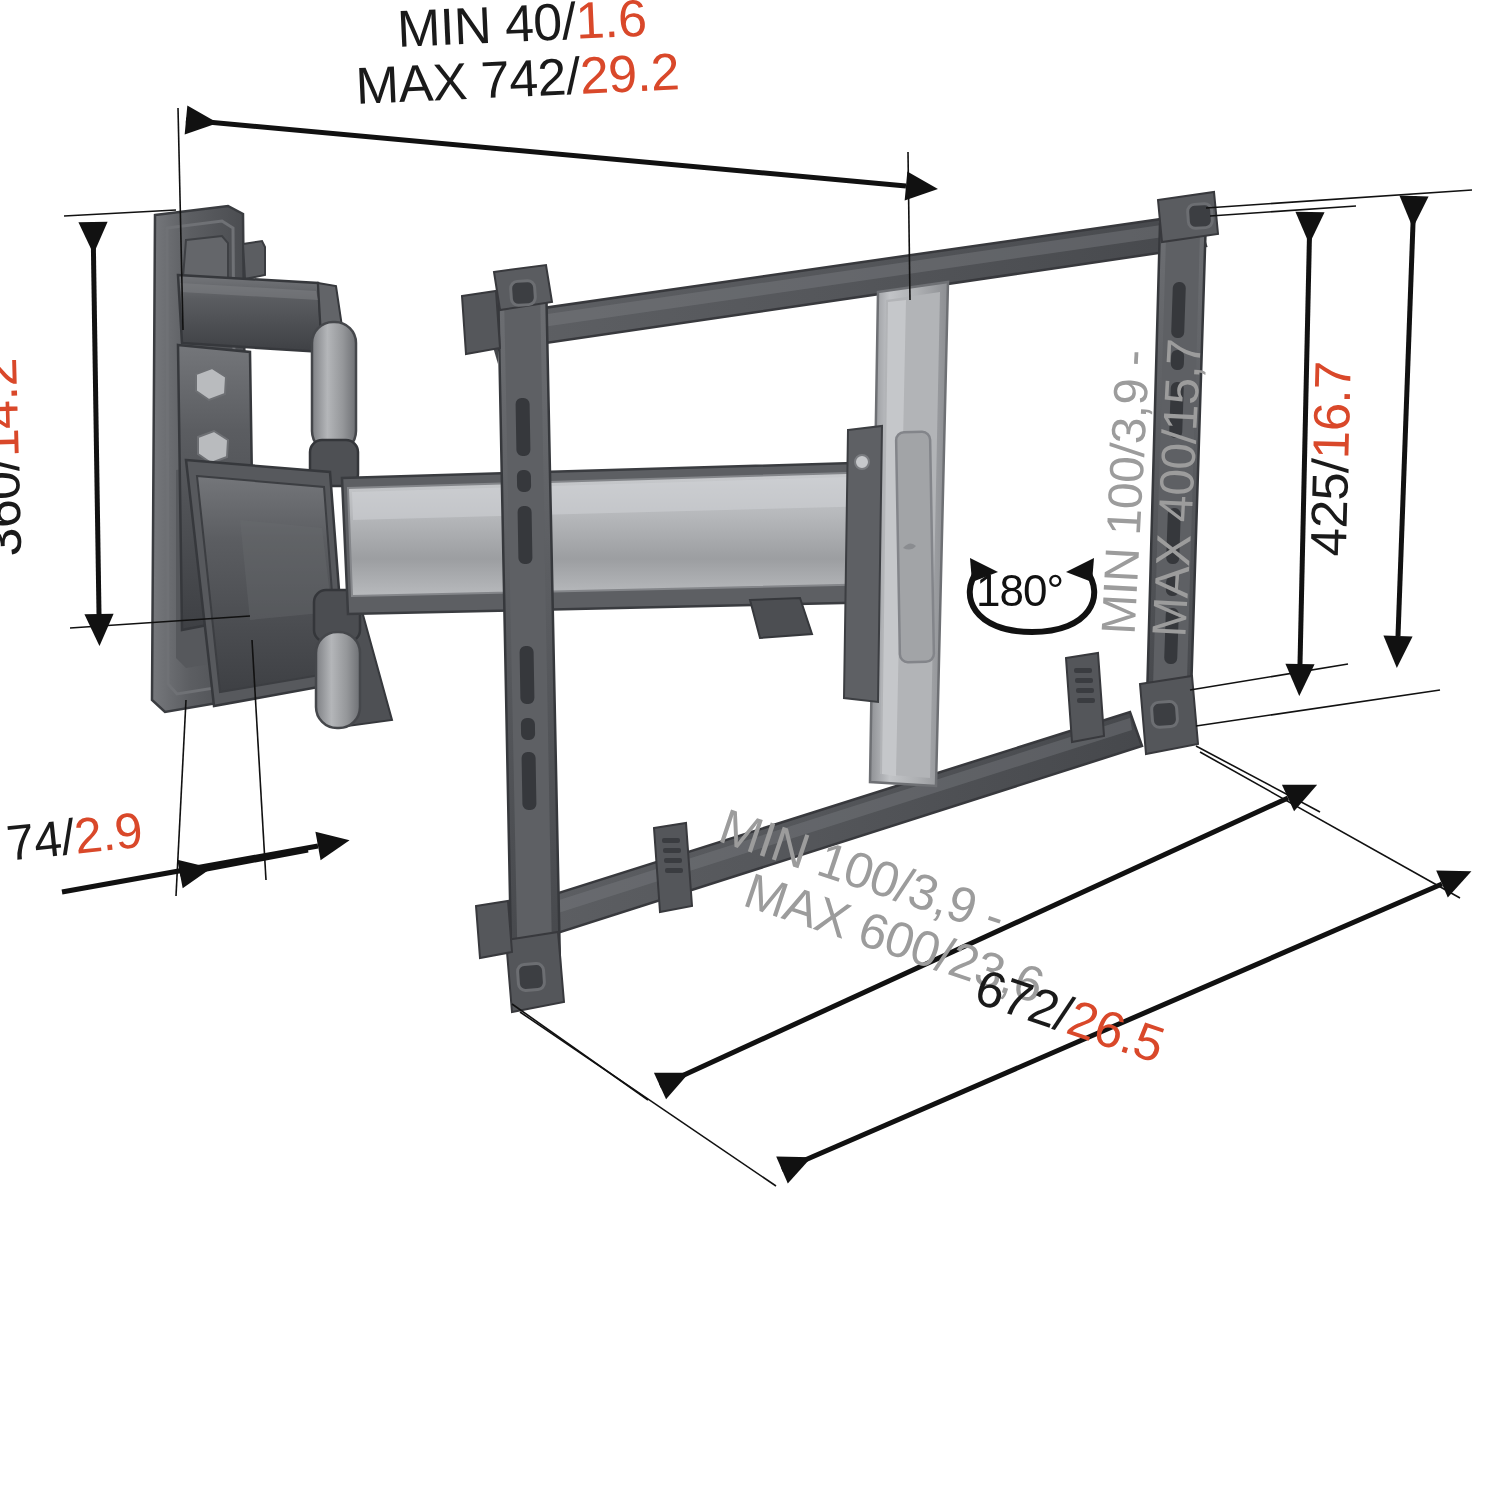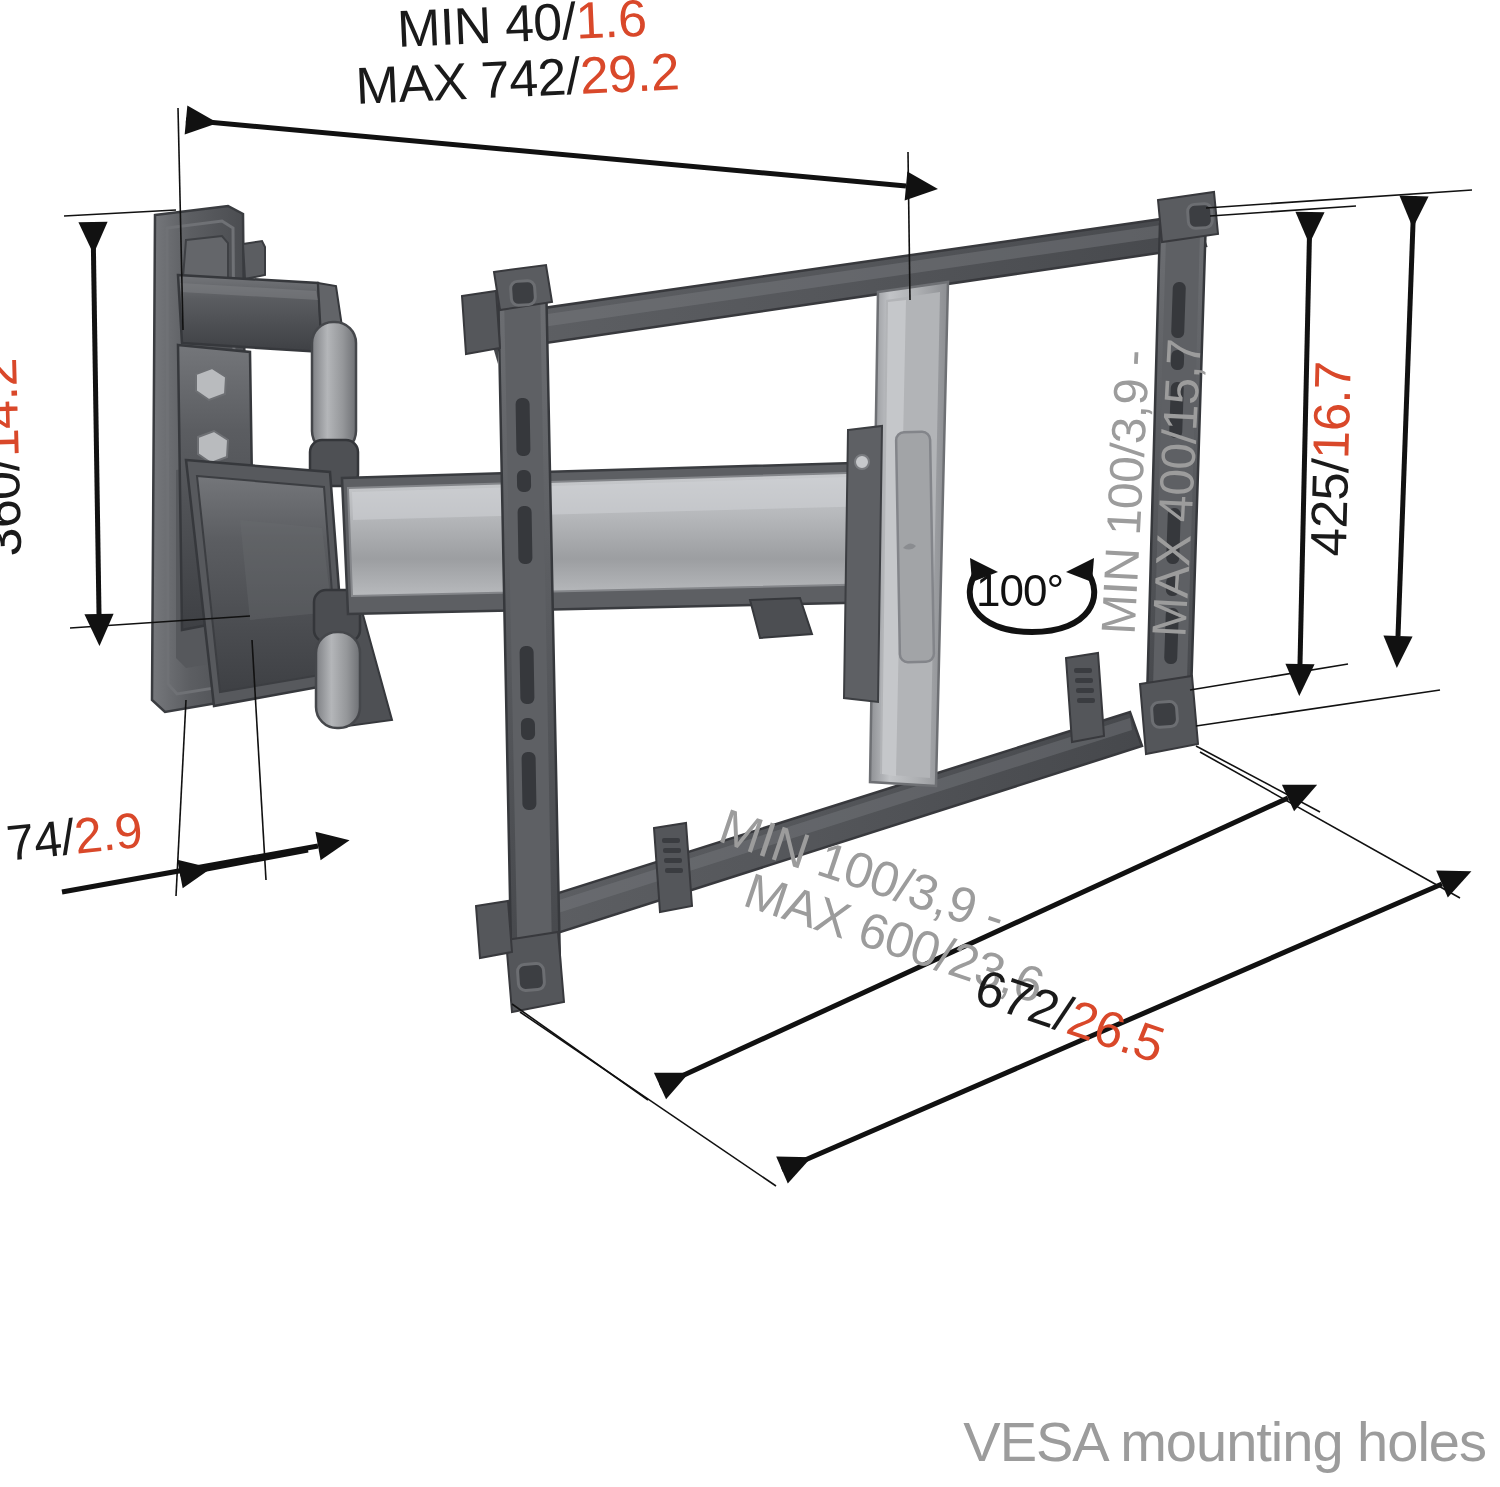--- a/index.html
+++ b/index.html
@@ -395,20 +395,19 @@
   <div class="dimtext" id="lbl-672">
     <span class="dim-black">672/</span><span class="dim-orange">26.5</span>
   </div>
 
   <div id="badge-180">
     <svg viewBox="0 0 160 96" width="160" height="96">
       <path d="M26 22 C6 48, 22 84, 80 84 C138 84, 154 48, 134 22" fill="none" stroke="#111" stroke-width="6" stroke-linecap="round"></path>
       <polygon points="18,10 46,24 20,34" fill="#111"></polygon>
       <polygon points="142,10 114,24 140,34" fill="#111"></polygon>
     </svg>
-    <span class="deg-text">100°</span>
+    <span class="deg-text">180°</span>
   </div>
 
   <div id="legend">
-    <div class="vesa">VESA mounting holes</div>
   </div>
 
 </div>
 
 </body></html>

